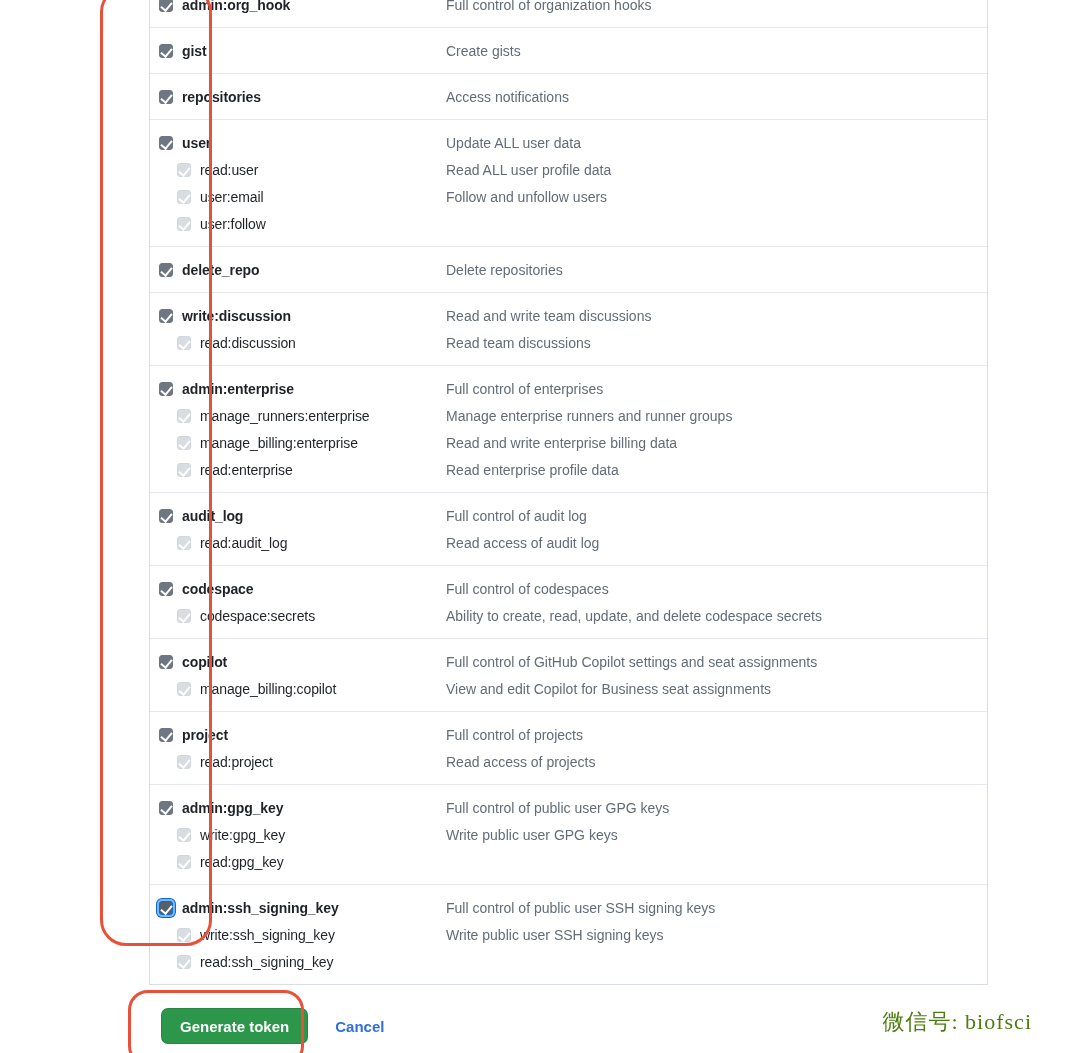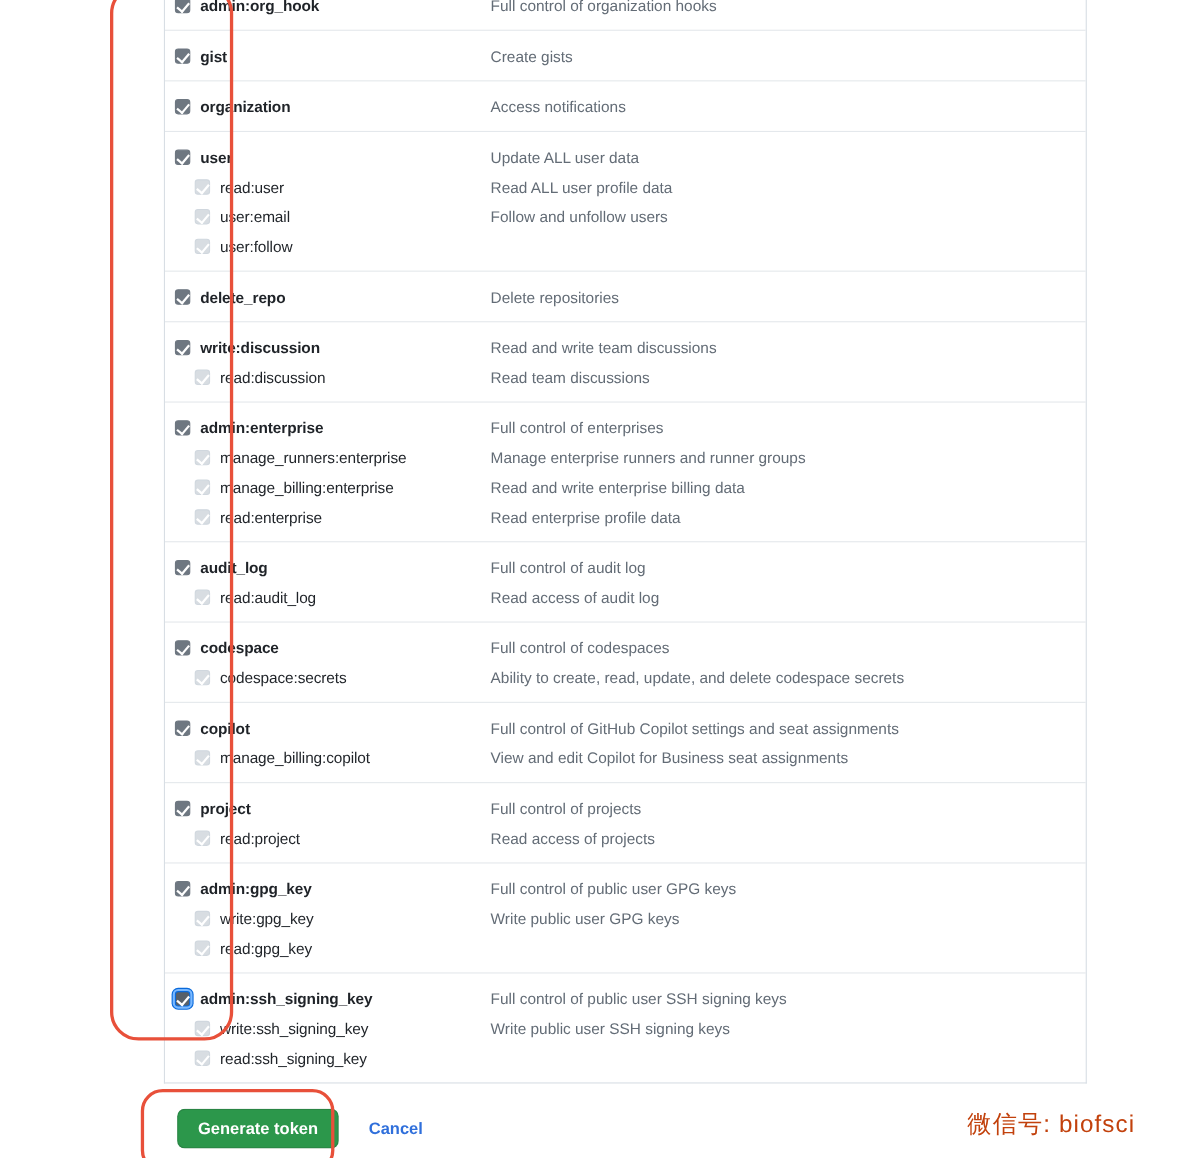--- a/index.html
+++ b/index.html
@@ -177,21 +177,21 @@
           </label>
         </div>
         <div class="col-descs">
           <div class="scope-desc">Create gists</div>
         </div>
       </div>
       <div class="scope-group">
         <div class="col-names">
           <label class="scope-row parent">
             <span class="cb parent"></span>
-            <span class="scope-name">organization</span>
+            <span class="scope-name">repositories</span>
           </label>
         </div>
         <div class="col-descs">
           <div class="scope-desc">Access notifications</div>
         </div>
       </div>
       <div class="scope-group">
         <div class="col-names">
           <label class="scope-row parent">
             <span class="cb parent"></span>
@@ -376,15 +376,15 @@
     </div>
 
   <div class="footer">
     <button class="btn-generate" style="background: rgb(44, 151, 75);">Generate token</button>
     <a class="btn-cancel" href="#" style="color: rgb(47, 111, 219);">Cancel</a>
   </div>
 
   <div class="annot annot-tall" style="border-color: rgb(232, 80, 58);"></div>
   <div class="annot annot-btn" style="border-color: rgb(232, 80, 58);"></div>
 
-  <div class="watermark" style="color: #c2410c;">微信号: biofsci</div>
+  <div class="watermark" style="color: #4d7c0f; font-family: Liberation Serif, serif;">微信号: biofsci</div>
 
 </div>
 
 </body></html>

